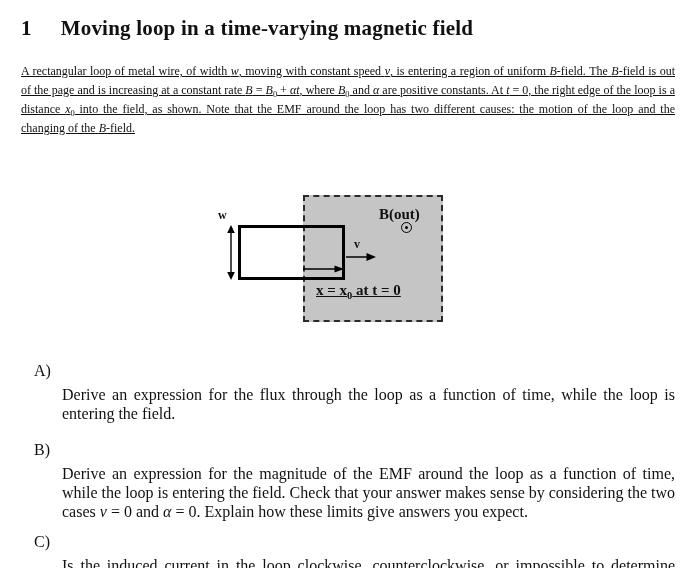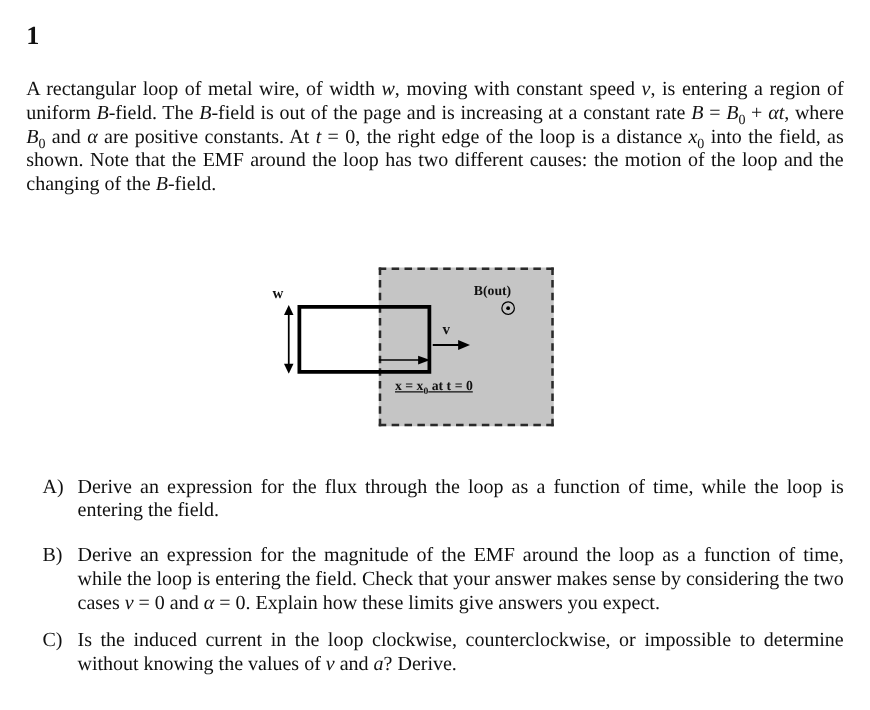--- a/index.html
+++ b/index.html
@@ -19,23 +19,24 @@
     line-height: 30px;
     font-weight: bold;
     letter-spacing: 0.2px;
     display: flex;
   }
   .sec-num { margin-right: 29px; }
 
   
   .intro {
     margin: 0;
-    font-size: 16px;
+    font-size: 12px;
     line-height: 19px;
     text-align: justify;
+    text-decoration: underline;
   }
   sub { font-size: 0.7em; line-height: 0; }
 
   
   .figure { position: relative; height: 223px; }
   .field-region {
     position: absolute;
     left: 282px; top: 57px;
     width: 140px; height: 127px;
     box-sizing: border-box;
@@ -45,21 +46,21 @@
     position: absolute;
     left: 217px; top: 87px;
     width: 107px; height: 55px;
     box-sizing: border-box;
     border: 3.5px solid #000000;
     background: transparent;
   }
   .fig-label {
     position: absolute;
     font-weight: bold;
-    font-size: 11px;
+    font-size: 15px;
     line-height: 13px;
     white-space: nowrap;
   }
   .w-label  { left: 197px; top: 71px;  font-size: 12px; }
   .b-label  { left: 358px; top: 70px;  }
   .v-label  { left: 333px; top: 100px; font-size: 12px; }
   .x-label  { left: 295px; top: 146px; text-decoration: underline; }
   .arrow-svg { position: absolute; }
   .w-arrow  { left: 204px; top: 87px;  }
   .v-arrow  { left: 325px; top: 113px; }
@@ -79,31 +80,32 @@
     width: 3.6px; height: 3.6px;
     margin: -1.8px 0 0 -1.8px;
     background: #000;
     border-radius: 50%;
   }
 
   
   .questions { margin: 0; }
   .question { display: flex; font-size: 16px; line-height: 19px; }
   .q-label { flex: none; width: 28px; margin-left: 13px; }
-  .q-text { flex: 1; text-align: justify; }
+  .q-text { flex: 1; text-align: justify; margin-top: 24px; }
   .mt17 { margin-top: 17px; }
   .mt11 { margin-top: 11px; }
 </style>
 </head>
 <body>
 
 <div class="doc">
 
   <h1 class="sec-heading">
     <span class="sec-num">1</span>
+    <span>Moving loop in a time-varying magnetic field</span>
   </h1>
 
   <p class="intro"><span>A rectangular loop of metal wire, of width </span><span style="font-style: italic;">w</span><span>, moving with constant speed </span><span style="font-style: italic;">v</span><span>, is entering a region of uniform </span><span style="font-style: italic;">B</span><span>-field. The </span><span style="font-style: italic;">B</span><span>-field is out of the page and is increasing at a constant rate </span><span style="font-style: italic;">B</span><span> = </span><span style="font-style: italic;">B</span><sub>0</sub><span> + </span><span style="font-style: italic;">α</span><span style="font-style: italic;">t</span><span>, where </span><span style="font-style: italic;">B</span><sub>0</sub><span> and </span><span style="font-style: italic;">α</span><span> are positive constants. At </span><span style="font-style: italic;">t</span><span> = 0, the right edge of the loop is a distance </span><span style="font-style: italic;">x</span><sub>0</sub><span> into the field, as shown. Note that the EMF around the loop has two different causes: the motion of the loop and the changing of the </span><span style="font-style: italic;">B</span><span>-field.</span></p>
 
   <div class="figure">
 
     <div class="field-region" style="background-color: rgb(197, 197, 197);"></div>
 
     <div class="loop"></div>
 

